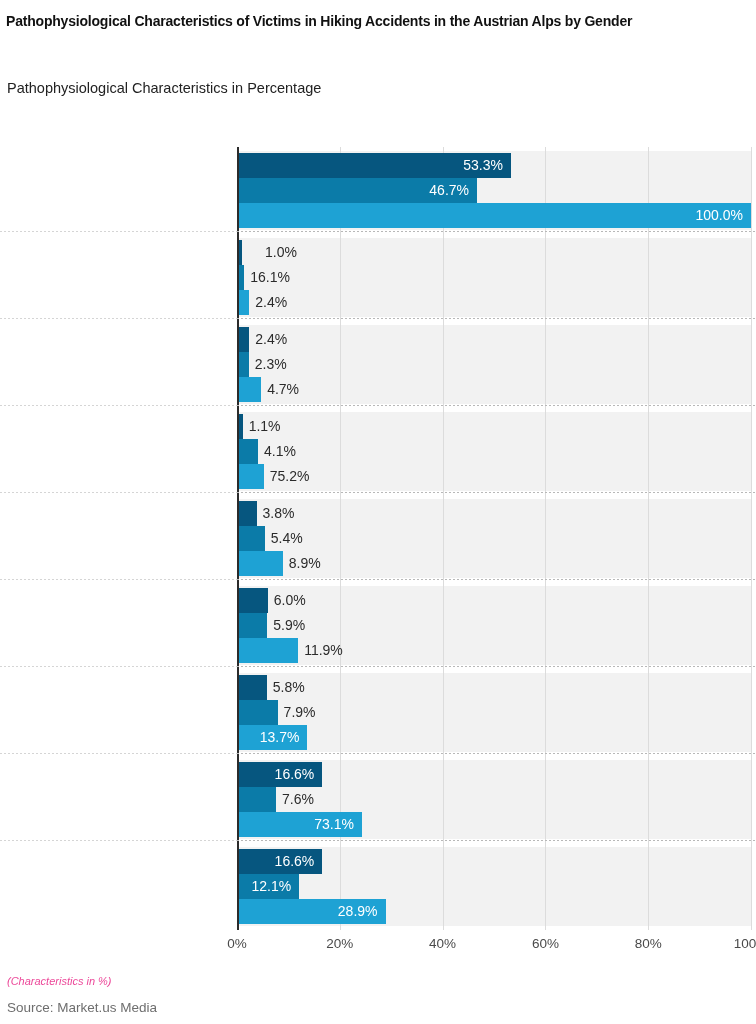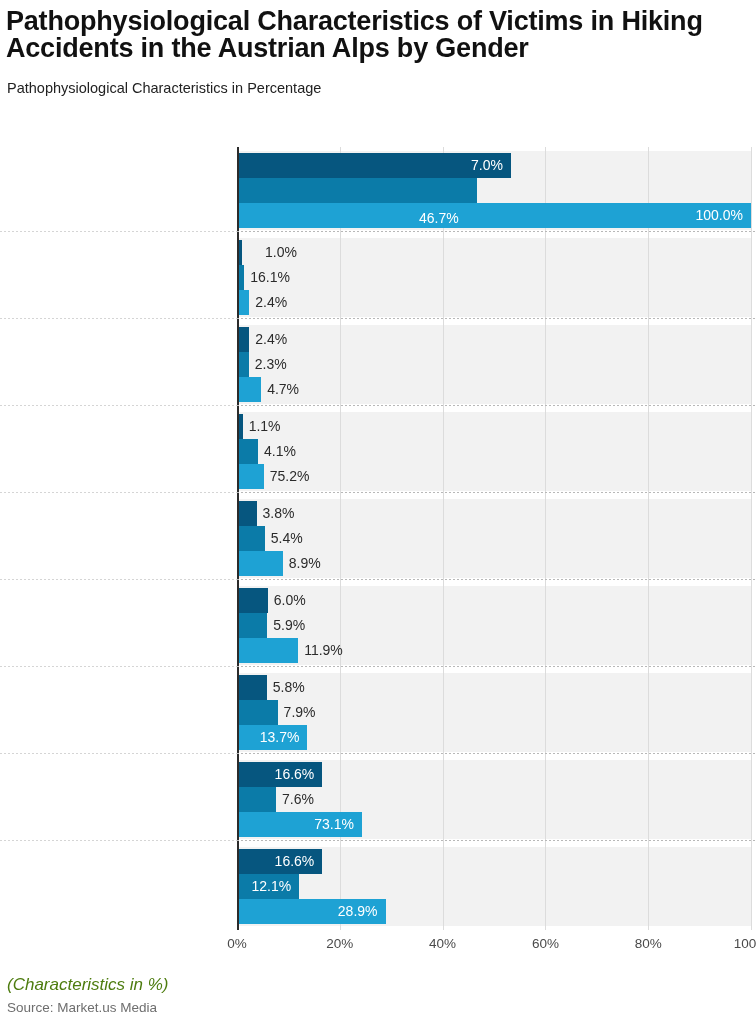--- a/index.html
+++ b/index.html
@@ -10,21 +10,21 @@
     font-family: "Liberation Sans", sans-serif;
     color: #1a1a1a;
     overflow: hidden;
   }
   #root { position: relative; width: 756px; height: 1024px; }
 
   
   .title {
     position: absolute;
     left: 6px; top: 8px; width: 700px;
-    font-size: 27px;
+    font-size: 14px;
     font-weight: bold;
     line-height: 27px;
     letter-spacing: -0.2px;
     color: #111111;
   }
   .subtitle {
     position: absolute;
     left: 7px; top: 80px;
     font-size: 14.5px;
     font-weight: normal;
@@ -106,23 +106,23 @@
     font-size: 13.5px;
     color: #4a4a4a;
     transform: translateX(-50%);
     white-space: nowrap;
   }
 
   
   .footnote {
     position: absolute;
     left: 7px; top: 975px;
-    font-size: 17px;
+    font-size: 11px;
     font-style: italic;
-    color: #4d7c0f;
+    color: #ec4899;
   }
   .source {
     position: absolute;
     left: 7px; top: 1000px;
     font-size: 13.5px;
     color: #6e6e6e;
   }
 </style>
 </head>
 <body>
@@ -187,22 +187,22 @@
       <div class="sep" style="top: 492px;"></div>
       <div class="sep-left" style="top: 492px;"></div>
       <div class="sep" style="top: 579px;"></div>
       <div class="sep-left" style="top: 579px;"></div>
       <div class="sep" style="top: 666px;"></div>
       <div class="sep-left" style="top: 666px;"></div>
       <div class="sep" style="top: 753px;"></div>
       <div class="sep-left" style="top: 753px;"></div>
       <div class="sep" style="top: 840px;"></div>
       <div class="sep-left" style="top: 840px;"></div>
-      <div class="bar-label inside" style="top: 153px; left: 452.962px; width: 50px; text-align: right;">7.0%</div>
-      <div class="bar-label inside" style="top: 178px; left: 419.038px; width: 50px; text-align: left; margin-top: 28px;">46.7%</div>
+      <div class="bar-label inside" style="top: 153px; left: 452.962px; width: 50px; text-align: right;">53.3%</div>
+      <div class="bar-label inside" style="top: 178px; left: 419.038px; width: 50px; text-align: right;">46.7%</div>
       <div class="bar-label inside" style="top: 203px; left: 693px; width: 50px; text-align: right;">100.0%</div>
       <div class="bar-label outside" style="top: 240px; left: 265px;">1.0%</div>
       <div class="bar-label outside" style="top: 265px; left: 250.196px;">16.1%</div>
       <div class="bar-label outside" style="top: 290px; left: 255.336px;">2.4%</div>
       <div class="bar-label outside" style="top: 327px; left: 255.336px;">2.4%</div>
       <div class="bar-label outside" style="top: 352px; left: 254.822px;">2.3%</div>
       <div class="bar-label outside" style="top: 377px; left: 267.158px;">4.7%</div>
       <div class="bar-label outside" style="top: 414px; left: 248.654px;">1.1%</div>
       <div class="bar-label outside" style="top: 439px; left: 264.074px;">4.1%</div>
       <div class="bar-label outside" style="top: 464px; left: 269.728px;">75.2%</div>

